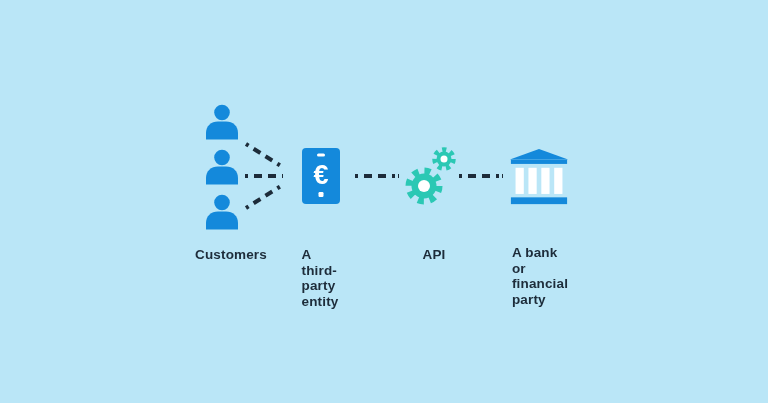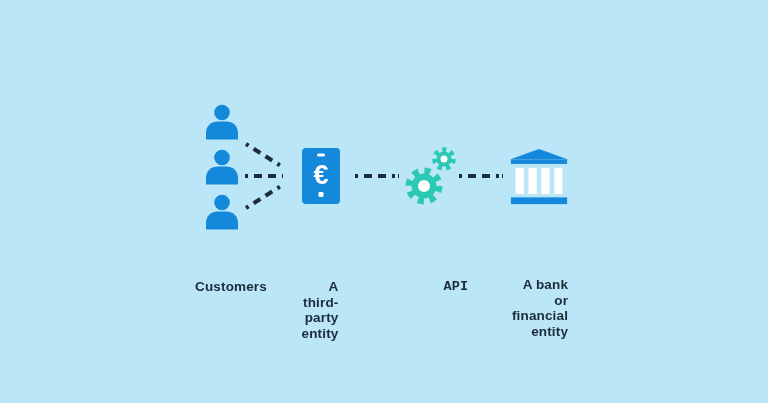--- a/index.html
+++ b/index.html
@@ -27,32 +27,31 @@
   .persons {
     position: absolute;
     left: 204px; top: 104px;
     display: flex;
     flex-direction: column;
     gap: 9px;
   }
   .node-label {
     position: absolute;
     transform: translateX(-50%);
-    text-align: right;
+    text-align: left;
     white-space: pre-line;
     color: var(--ink, #1D2C3A);
     font-size: 13.5px;
     font-weight: 700;
     line-height: 15.5px;
     letter-spacing: 0.15px;
-    margin-top: 32px;
   }
   .lbl-customers { left: 231px; top: 247px; }
   .lbl-third     { left: 320px; top: 247px; }
-  .lbl-api       { left: 456px; top: 247px; font-family: Liberation Mono, monospace; }
+  .lbl-api       { left: 434px; top: 247px; }
   .lbl-bank      { left: 540px; top: 245px; }
   .phone-svg { position: absolute; left: 302px; top: 148px; }
   .gears-svg { position: absolute; left: 404px; top: 146px; }
   .bank-svg  { position: absolute; left: 508px; top: 148px; }
   .fill-blue { fill: var(--blue, #1489DB); }
   .fill-teal { fill: var(--teal, #2BC8B4); }
   .fill-white { fill: var(--white, #FFFFFF); }
   .stroke-teal { stroke: var(--teal, #2BC8B4); fill: none; }
 </style>
 </head>
@@ -116,16 +115,16 @@
       <polygon class="fill-blue" points="2,11 32,0 62,11"></polygon>
       <rect class="fill-blue" x="3" y="11" width="58" height="4.5"></rect>
       <rect class="fill-white" x="7.8" y="19.5" width="8.5" height="27"></rect>
       <rect class="fill-white" x="21.1" y="19.5" width="8.5" height="27"></rect>
       <rect class="fill-white" x="34.4" y="19.5" width="8.5" height="27"></rect>
       <rect class="fill-white" x="47.7" y="19.5" width="8.5" height="27"></rect>
       <rect class="fill-blue" x="3" y="50" width="58" height="7"></rect>
     </svg>
     <div class="node-label lbl-bank">A bank or
 financial
-entity</div>
+party</div>
   </div>
 
 </div>
 
 </body></html>

